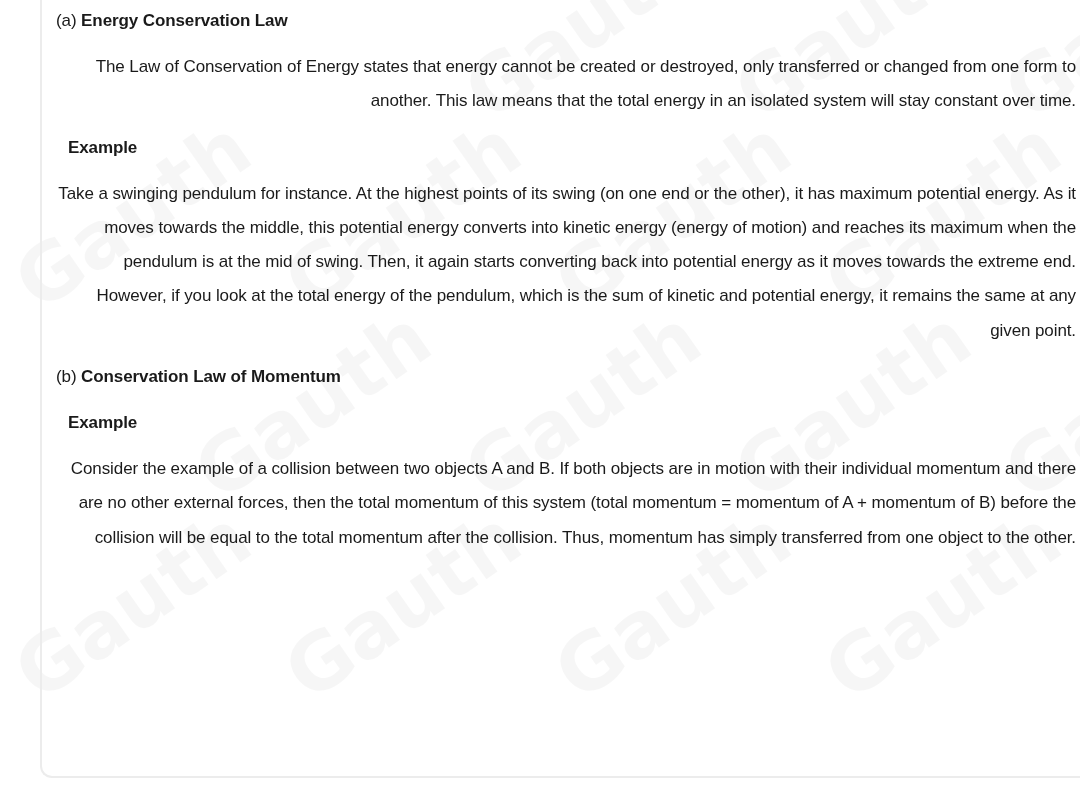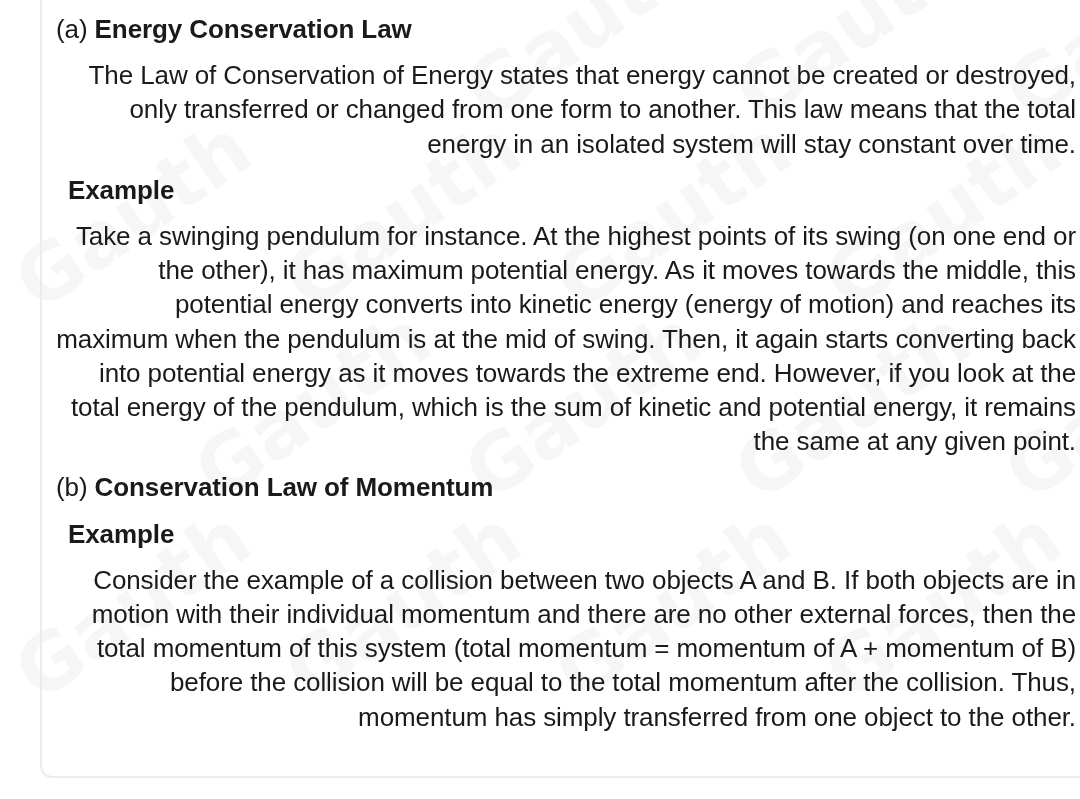--- a/index.html
+++ b/index.html
@@ -14,22 +14,22 @@
     position: absolute; font-size: 78px; font-weight: 700;
     color: rgba(0,0,0,0.035); transform: rotate(-35deg);
     font-family: "DejaVu Sans", sans-serif; white-space: nowrap;
   }
   .card {
     position: absolute; left: 40px; top: -20px; width: 1060px; height: 798px;
     border-left: 2px solid #ececec; border-bottom: 2px solid #ececec;
     border-bottom-left-radius: 12px; box-sizing: border-box; z-index: 1;
   }
   .content {
-    position: absolute; left: 56px; top: 12px; width: 1020px; z-index: 2;
-    font-size: 26px; line-height: 34.2px; letter-spacing: -0.1px;
+    position: absolute; left: 56px; top: 4px; width: 1020px; z-index: 2;
+    font-size: 17px; line-height: 34.2px; letter-spacing: -0.1px;
   }
   .heading { margin: 0 0 12px 0; }
   .heading .label { font-weight: 400; }
   .heading .title { font-weight: 700; }
   .para { margin: 0 0 12px 0; text-align: right; }
   .sub { font-weight: 700; margin: 0 0 12px 12px; }
 </style>
 </head>
 <body>
 

